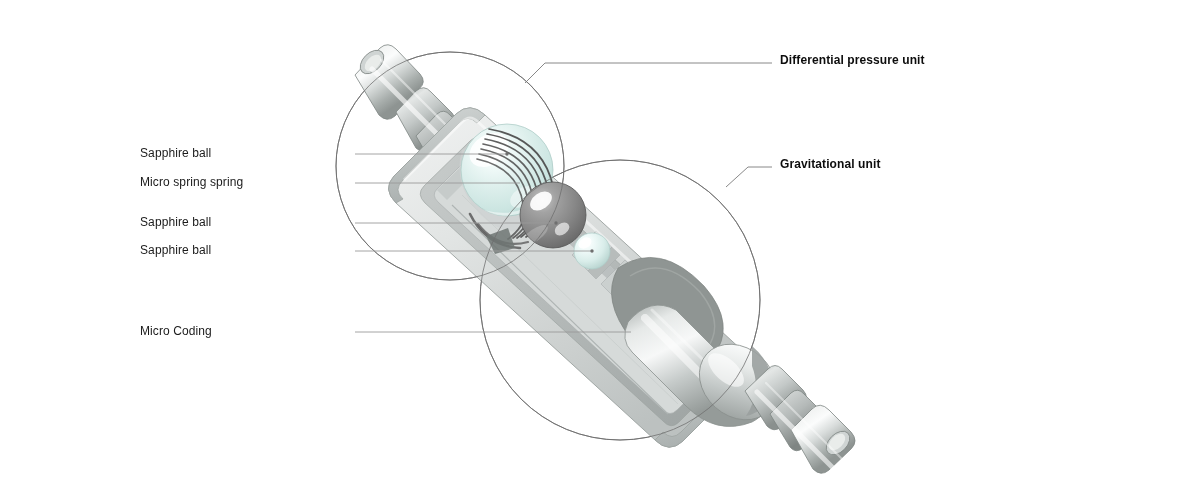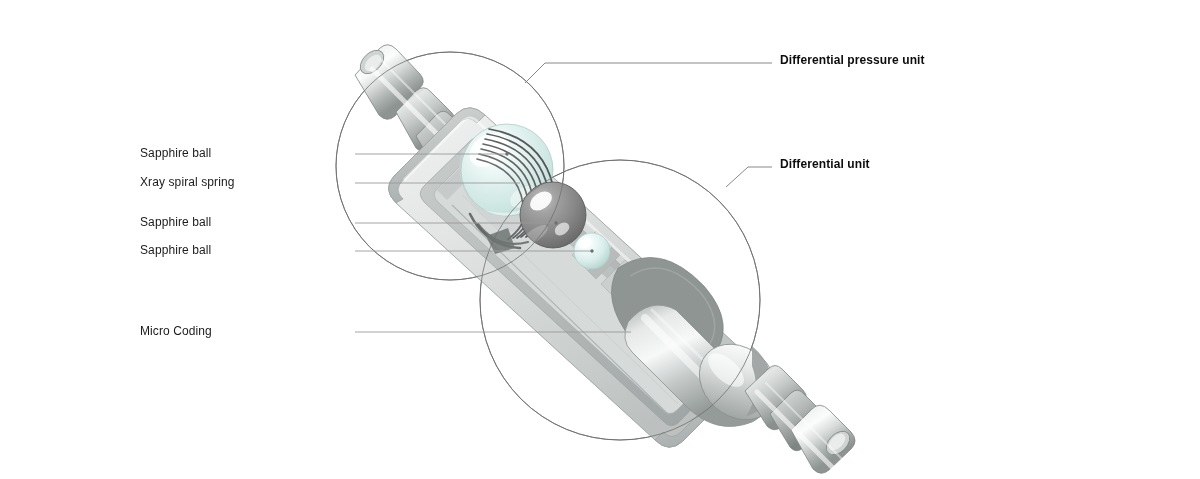--- a/index.html
+++ b/index.html
@@ -298,25 +298,25 @@
 
     <g fill="#6f6f6f">
       <circle cx="507" cy="154" r="1.7"></circle>
       <circle cx="556" cy="223" r="1.7"></circle>
       <circle cx="592" cy="251" r="1.7"></circle>
     </g>
   </svg>
 
   <div class="lbl lbl-left" style="left:140px; top:147px; width:204px;">Sapphire ball</div>
 
-  <div class="lbl lbl-left" style="left:140px; top:176px; width:204px;">Xray spiral spring</div>
+  <div class="lbl lbl-left" style="left:140px; top:176px; width:204px;">Micro spring spring</div>
 
   <div class="lbl lbl-left" style="left:140px; top:216px; width:204px;">Sapphire ball</div>
 
   <div class="lbl lbl-left" style="left:140px; top:244px; width:204px;">Sapphire ball</div>
 
   <div class="lbl lbl-left" style="left:140px; top:325px; width:204px;">Micro Coding</div>
 
   <div class="lbl lbl-bold" style="left:780px; top:54px;">Differential pressure unit</div>
 
-  <div class="lbl lbl-bold" style="left:780px; top:158px;">Differential unit</div>
+  <div class="lbl lbl-bold" style="left:780px; top:158px;">Gravitational unit</div>
 
 </div>
 
 </body></html>

